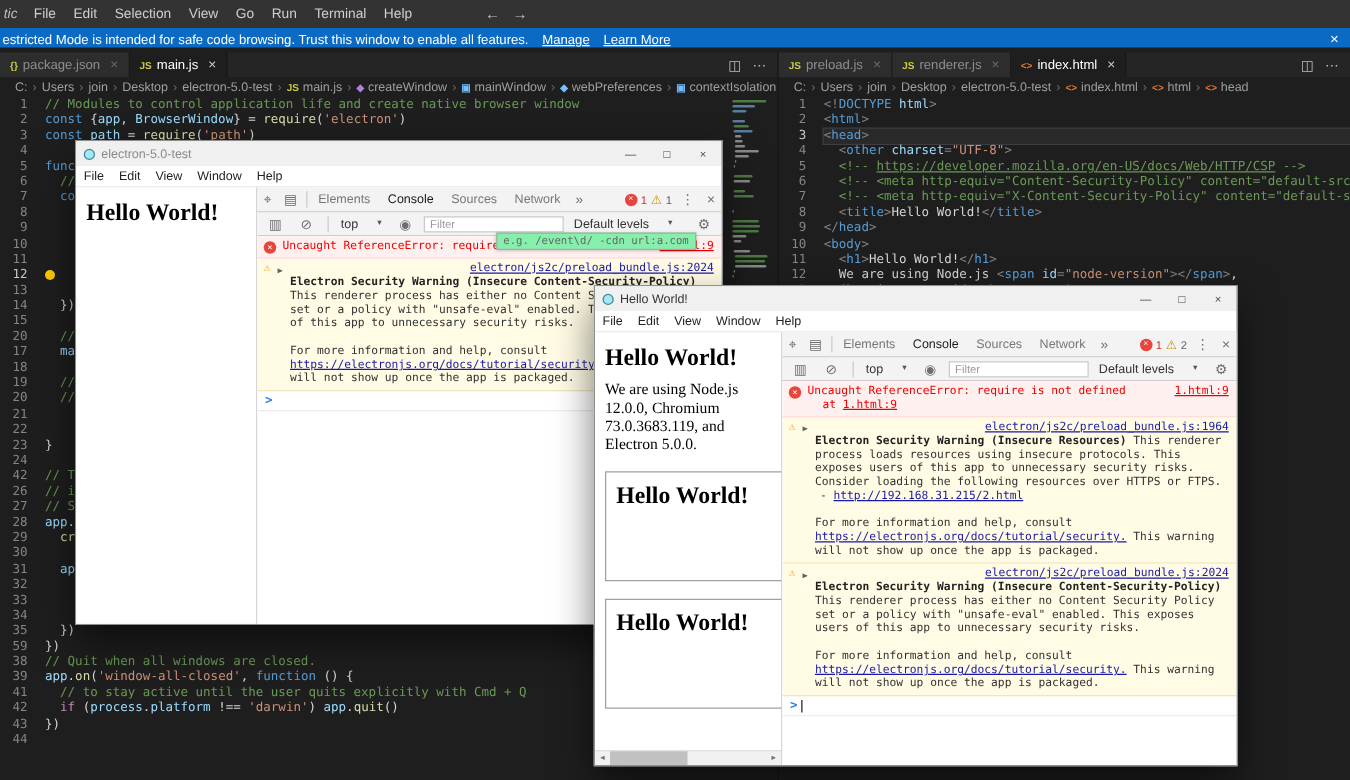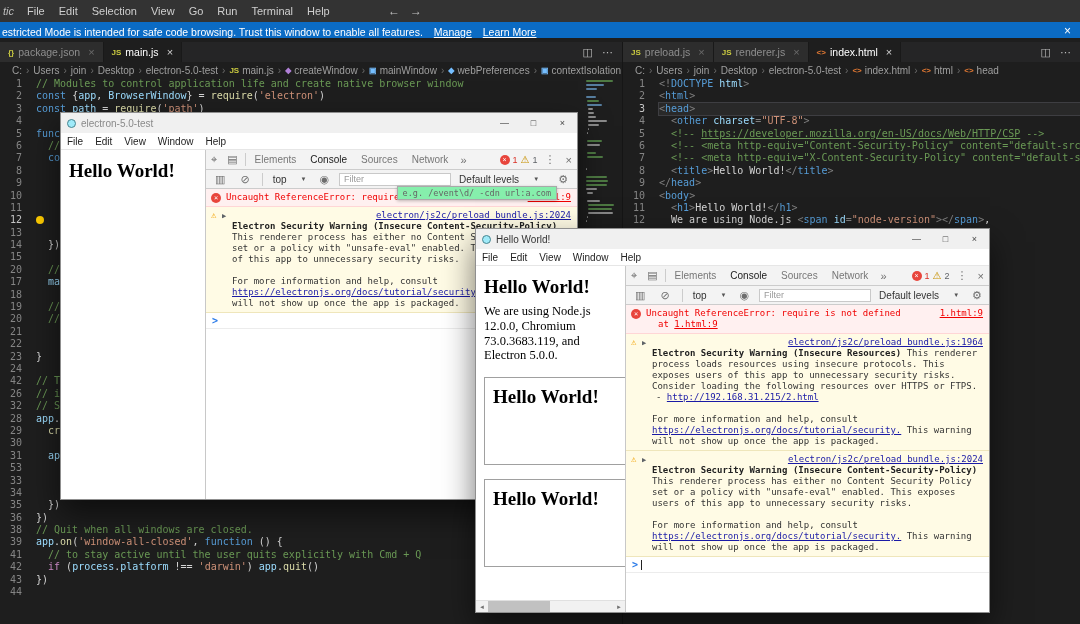--- a/index.html
+++ b/index.html
@@ -228,30 +228,30 @@
           <div class="code-row"><span class="ln">17</span><span class="code-text"><span class="tk-v">  mainWindow</span><span class="tk-p">.</span><span class="tk-f">loadFile</span><span class="tk-p">(</span><span class="tk-s">'index.html'</span><span class="tk-p">)</span></span></div>
           <div class="code-row"><span class="ln">18</span><span class="code-text"></span></div>
           <div class="code-row"><span class="ln">19</span><span class="code-text"><span class="tk-c">  // Open the DevTools.</span></span></div>
           <div class="code-row"><span class="ln">20</span><span class="code-text"><span class="tk-c">  // mainWindow.webContents.openDevTools()</span></span></div>
           <div class="code-row"><span class="ln">21</span><span class="code-text"></span></div>
           <div class="code-row"><span class="ln">22</span><span class="code-text"></span></div>
           <div class="code-row"><span class="ln">23</span><span class="code-text"><span class="tk-p">}</span></span></div>
           <div class="code-row"><span class="ln">24</span><span class="code-text"></span></div>
           <div class="code-row"><span class="ln">42</span><span class="code-text"><span class="tk-c">// This method will be called when Electron has finished</span></span></div>
           <div class="code-row"><span class="ln">26</span><span class="code-text"><span class="tk-c">// initialization and is ready to create browser windows.</span></span></div>
-          <div class="code-row"><span class="ln">32</span><span class="code-text"><span class="tk-c">// Some APIs can only be used after this event occurs.</span></span></div>
+          <div class="code-row"><span class="ln">27</span><span class="code-text"><span class="tk-c">// Some APIs can only be used after this event occurs.</span></span></div>
           <div class="code-row"><span class="ln">28</span><span class="code-text"><span class="tk-v">app</span><span class="tk-p">.</span><span class="tk-f">whenReady</span><span class="tk-p">().</span><span class="tk-f">then</span><span class="tk-p">(() </span><span class="tk-k">=&gt;</span><span class="tk-p"> {</span></span></div>
           <div class="code-row"><span class="ln">29</span><span class="code-text"><span class="tk-f">  createWindow</span><span class="tk-p">()</span></span></div>
           <div class="code-row"><span class="ln">30</span><span class="code-text"></span></div>
           <div class="code-row"><span class="ln">31</span><span class="code-text"><span class="tk-v">  app</span><span class="tk-p">.</span><span class="tk-f">on</span><span class="tk-p">(</span><span class="tk-s">'activate'</span><span class="tk-p">, </span><span class="tk-k">function</span><span class="tk-p"> () {</span></span></div>
-          <div class="code-row"><span class="ln">53</span><span class="code-text"><span class="tk-c">    // On macOS it's common to re-create a window in the app when the</span></span></div>
+          <div class="code-row"><span class="ln">32</span><span class="code-text"><span class="tk-c">    // On macOS it's common to re-create a window in the app when the</span></span></div>
           <div class="code-row"><span class="ln">33</span><span class="code-text"><span class="tk-c">    // dock icon is clicked and there are no other windows open.</span></span></div>
           <div class="code-row"><span class="ln">34</span><span class="code-text"><span class="tk-kc">    if</span><span class="tk-p"> (</span><span class="tk-v">BrowserWindow</span><span class="tk-p">.</span><span class="tk-f">getAllWindows</span><span class="tk-p">().</span><span class="tk-v">length</span><span class="tk-p"> === </span><span class="tk-n">0</span><span class="tk-p">) </span><span class="tk-f">createWindow</span><span class="tk-p">()</span></span></div>
           <div class="code-row"><span class="ln">35</span><span class="code-text"><span class="tk-p">  })</span></span></div>
-          <div class="code-row"><span class="ln">36</span><span class="code-text"><span class="tk-p">})</span></span></div>
+          <div class="code-row"><span class="ln">59</span><span class="code-text"><span class="tk-p">})</span></span></div>
           <div class="code-row"><span class="ln">38</span><span class="code-text"><span class="tk-c">// Quit when all windows are closed.</span></span></div>
           <div class="code-row"><span class="ln">39</span><span class="code-text"><span class="tk-v">app</span><span class="tk-p">.</span><span class="tk-f">on</span><span class="tk-p">(</span><span class="tk-s">'window-all-closed'</span><span class="tk-p">, </span><span class="tk-k">function</span><span class="tk-p"> () {</span></span></div>
           <div class="code-row"><span class="ln">41</span><span class="code-text"><span class="tk-c">  // to stay active until the user quits explicitly with Cmd + Q</span></span></div>
           <div class="code-row"><span class="ln">42</span><span class="code-text"><span class="tk-kc">  if</span><span class="tk-p"> (</span><span class="tk-v">process</span><span class="tk-p">.</span><span class="tk-v">platform</span><span class="tk-p"> !== </span><span class="tk-s">'darwin'</span><span class="tk-p">) </span><span class="tk-v">app</span><span class="tk-p">.</span><span class="tk-f">quit</span><span class="tk-p">()</span></span></div>
           <div class="code-row"><span class="ln">43</span><span class="code-text"><span class="tk-p">})</span></span></div>
           <div class="code-row"><span class="ln">44</span><span class="code-text"></span></div>
         </div>
       <div class="minimap" id="minimap">
           <div class="mbar" style="margin-left: 0px; width: 26.98px; background: rgb(78, 122, 67);"></div>
           <div class="mbar" style="margin-left: 0px; width: 18.24px; background: rgb(86, 125, 158);"></div>

